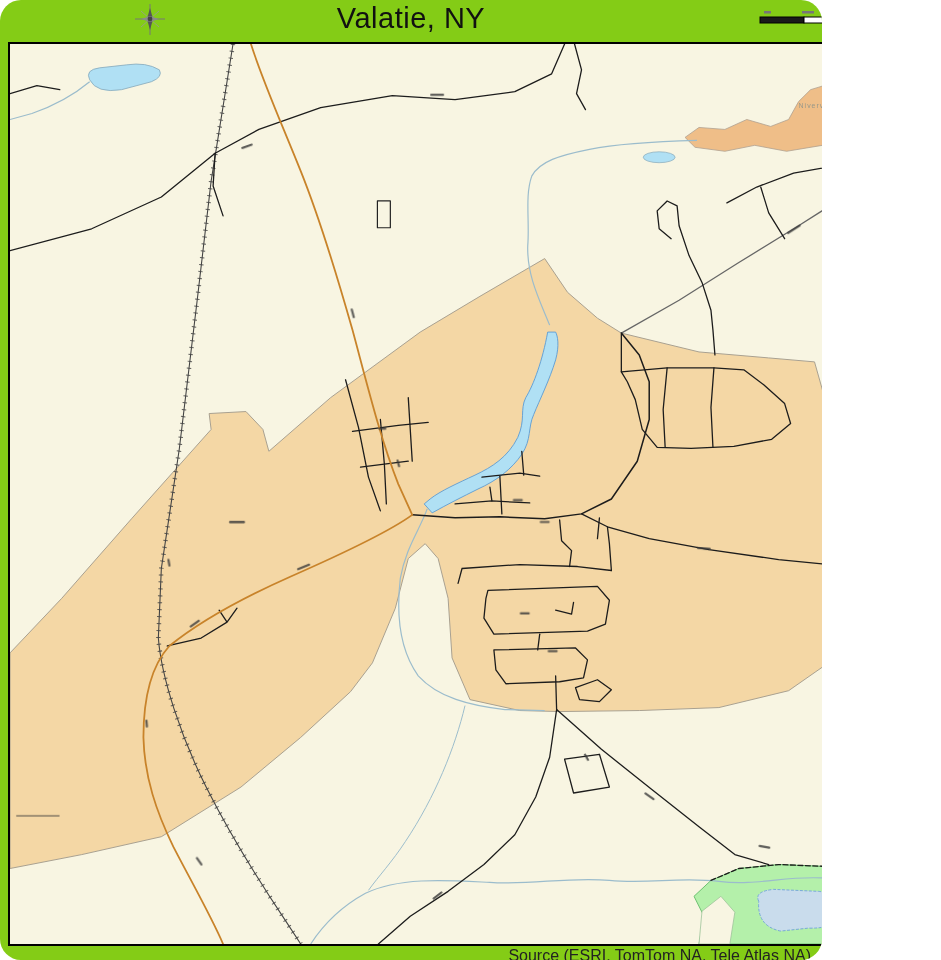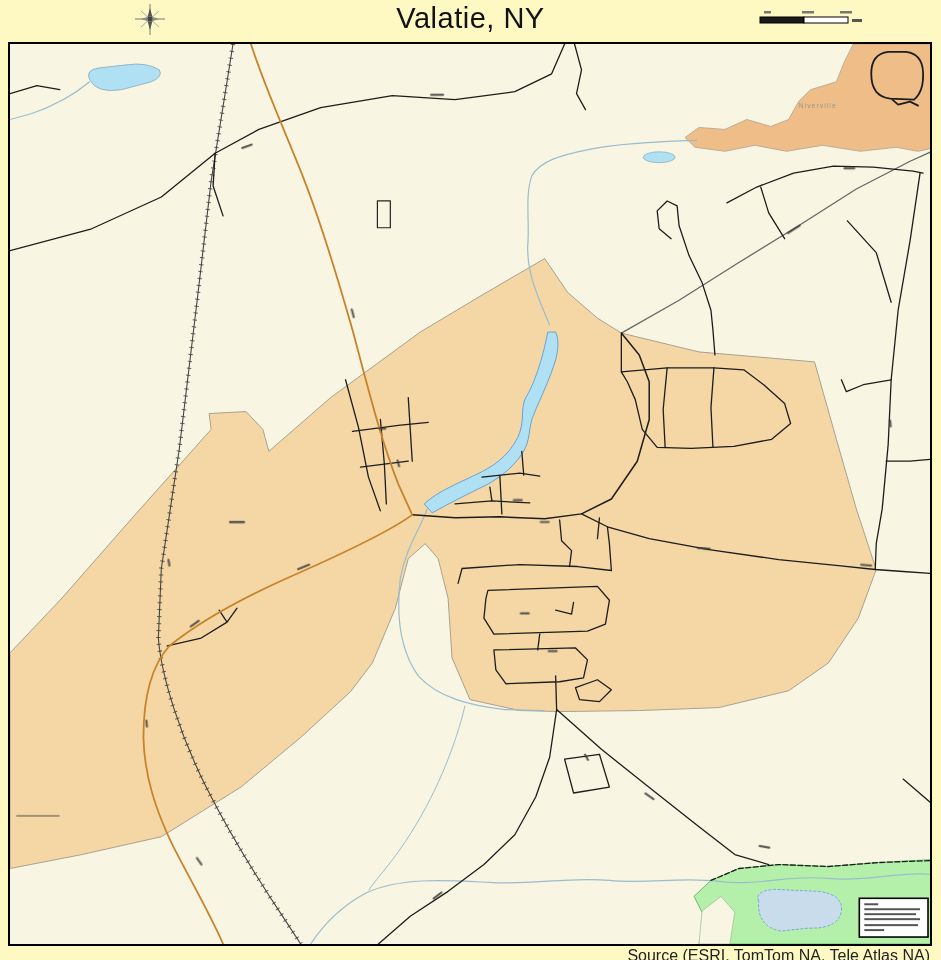--- a/index.html
+++ b/index.html
@@ -7,22 +7,22 @@
     --c-village-fill:#f4d7a5;
     --c-hamlet-fill:#efbe88;
     --c-park-fill:#b4f0aa;
     --c-water-fill:#b0e0f4;
     --c-pond-fill:#c9dcec;
     --c-road-black:#1c1c1c;
     --c-road-orange:#c8832a;
     --c-stream:#9bbccc;
   }
   html,body{margin:0;padding:0;background:#fff;}
-  .page{position:relative;width:941px;height:960px;background:#fef9c3;overflow:hidden;
-        font-family:"Liberation Sans", sans-serif;}
+  .page{position:relative;width:822px;height:960px;background:#84cc16;overflow:hidden;
+        font-family:"Liberation Sans", sans-serif;border-radius:21px;}
   .title{position:absolute;left:0;top:2px;width:100%;text-align:center;
          font-size:29px;color:#111;letter-spacing:0.5px;margin:0;font-weight:500;}
   .compass{position:absolute;left:130px;top:2px;}
   .scalebar{position:absolute;left:748px;top:4px;}
   .map-frame{position:absolute;left:8px;top:42px;width:924px;height:904px;
              border:2px solid #000;box-sizing:border-box;background:var(--c-background);}
   .map-frame svg{display:block;width:100%;height:100%;}
   .source{position:absolute;right:11px;top:947px;font-size:16px;color:#222;}
   .hamlet-label{font-size:7px;fill:#98988a;letter-spacing:1px;}
 </style>

